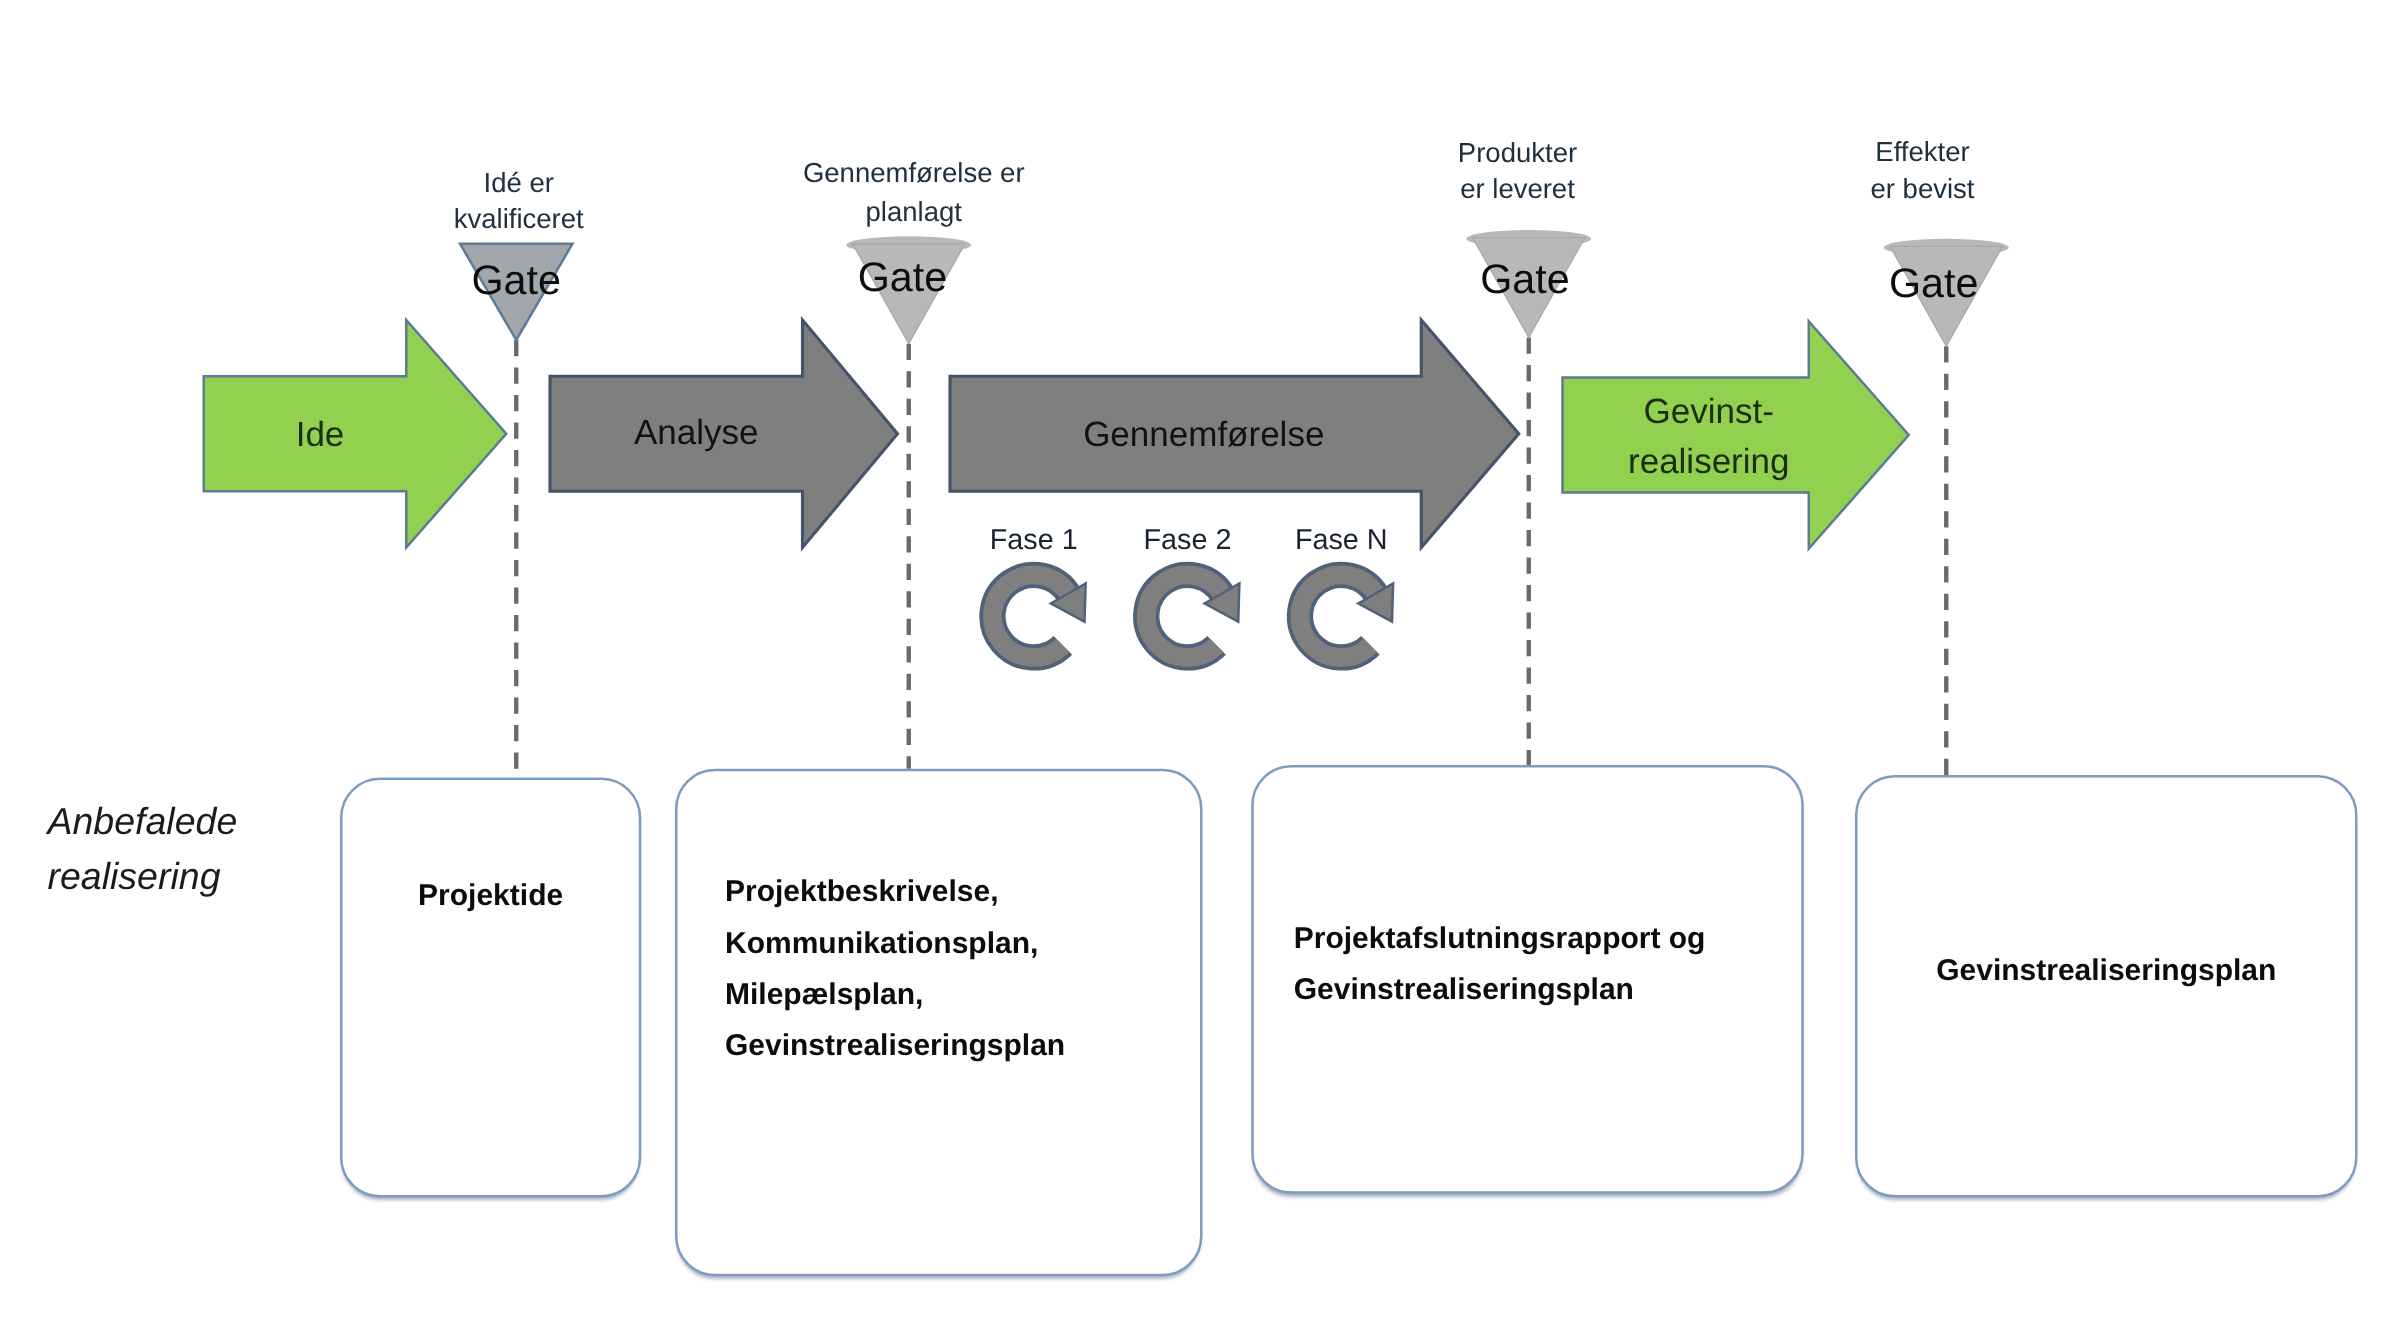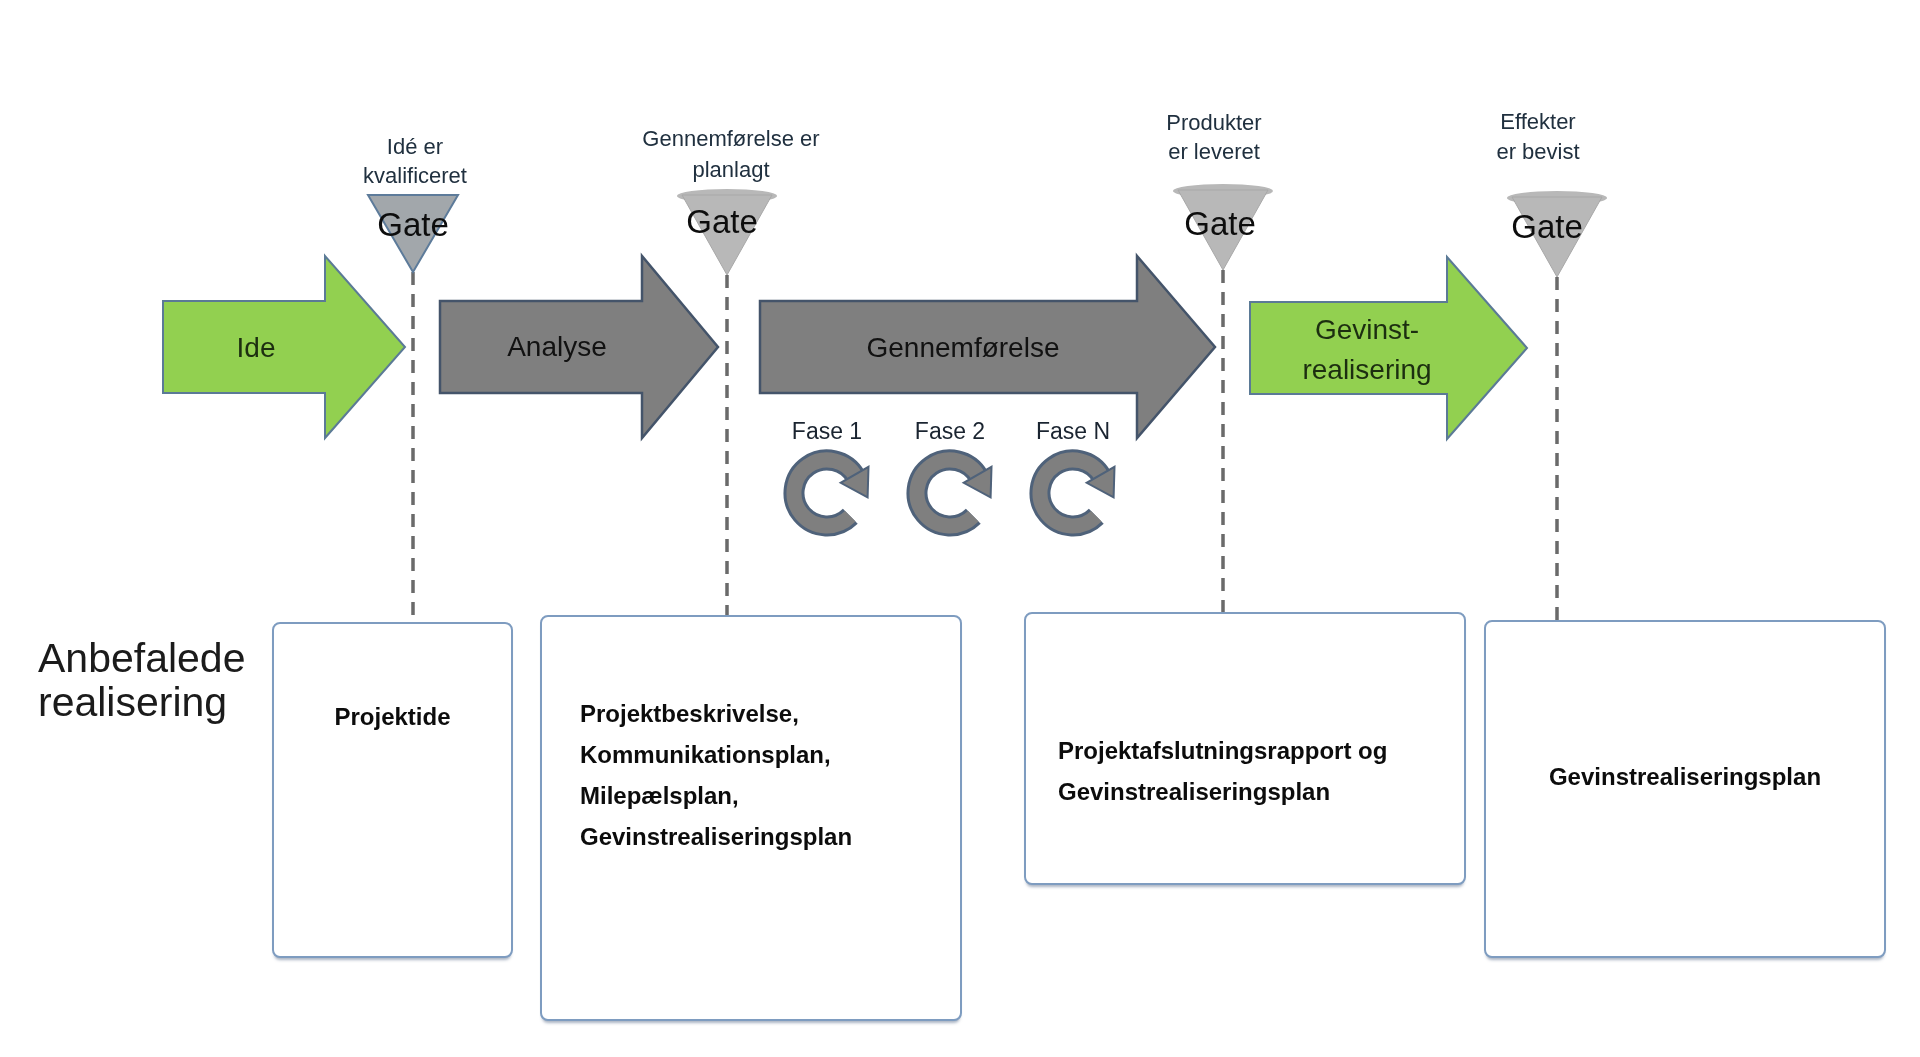--- a/index.html
+++ b/index.html
@@ -8,25 +8,25 @@
     font-family:"Liberation Sans",sans-serif;overflow:hidden;
   }
   .canvas > svg{position:absolute;left:0;top:0;}
   svg text{font-family:"Liberation Sans",sans-serif;text-anchor:middle;dominant-baseline:central;}
   .phase-label{font-size:28px;fill:#121212;}
   .phase-label.green{fill:#1c2e10;}
   .milestone{font-size:22px;fill:#20303f;}
   .gate-word{font-size:33px;fill:#0d0d0d;}
   .fase-label{font-size:23px;fill:#1a2430;}
   .heading{
-    position:absolute;left:38px;top:636px;font-size:41px;line-height:44px;color:#1b1b1b;
+    position:absolute;left:38px;top:636px;font-size:30px;line-height:44px;color:#1b1b1b;font-style:italic;
   }
   .doc-box{
     position:absolute;box-sizing:border-box;background:#ffffff;
-    border:2px solid #7e9cc0;border-radius:8px;
+    border:2px solid #7e9cc0;border-radius:32px;
     box-shadow:0 4px 3px -2px rgba(85,105,135,.5);
   }
   .doc-lines{font-weight:bold;font-size:24px;line-height:41px;color:#0c0c0c;white-space:nowrap;}
 </style>
 </head>
 <body>
 
 <div class="canvas">
 
   <svg width="1920" height="1057" viewBox="0 0 1920 1057">
@@ -118,21 +118,21 @@
 
   <div class="doc-box" style="left:540px;top:615px;width:422px;height:406px;">
     <div class="doc-lines" style="padding:76px 0 0 38px;">
       <div>Projektbeskrivelse,</div>
       <div>Kommunikationsplan,</div>
       <div>Milepælsplan,</div>
       <div>Gevinstrealiseringsplan</div>
     </div>
   </div>
 
-  <div class="doc-box" style="left:1024px;top:612px;width:442px;height:273px;">
+  <div class="doc-box" style="left:1001px;top:612px;width:442px;height:343px;">
     <div class="doc-lines" style="padding:116px 0 0 32px;">
       <div>Projektafslutningsrapport og</div>
       <div>Gevinstrealiseringsplan</div>
     </div>
   </div>
 
   <div class="doc-box" style="left:1484px;top:620px;width:402px;height:338px;">
     <div class="doc-lines" style="padding-top:134px;text-align:center;">
       <div>Gevinstrealiseringsplan</div>
     </div>

